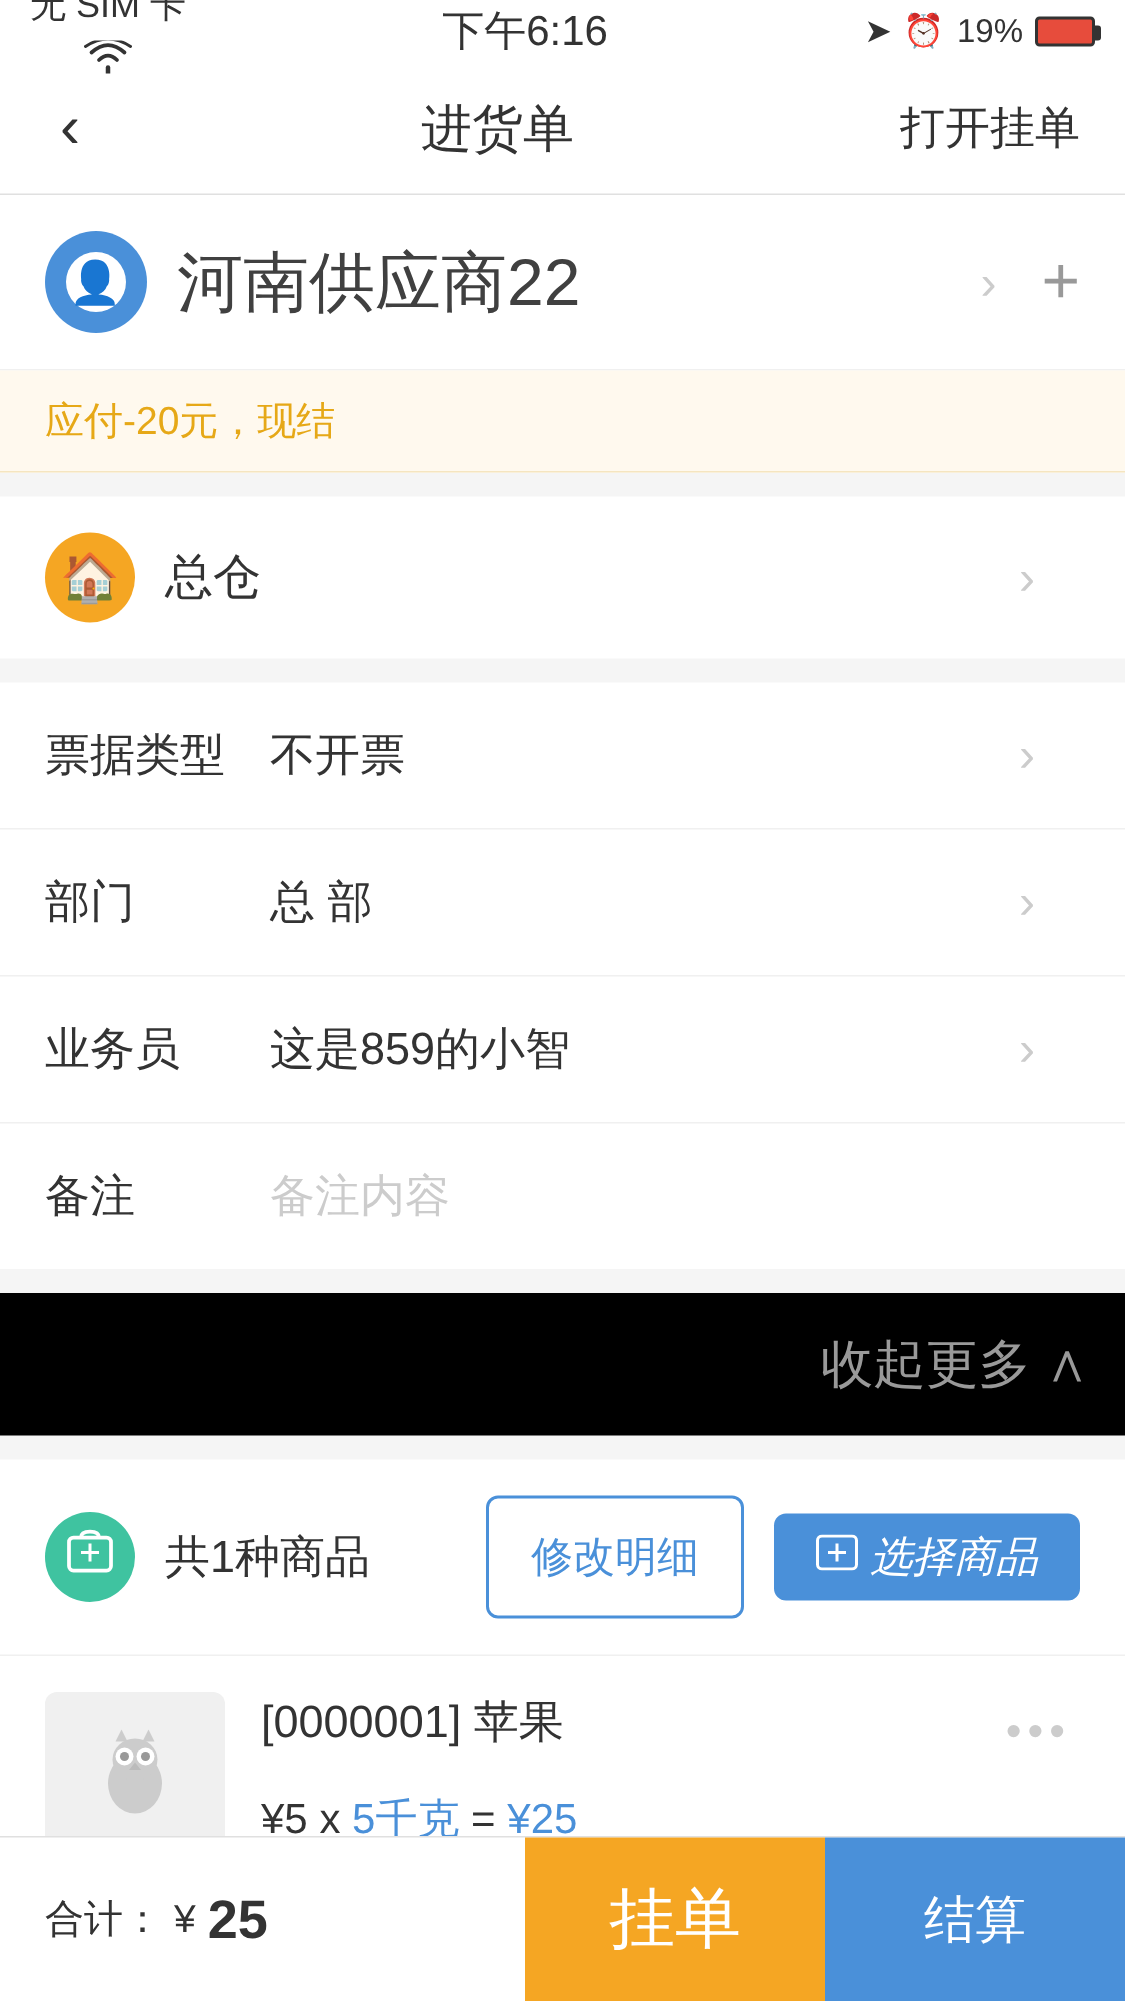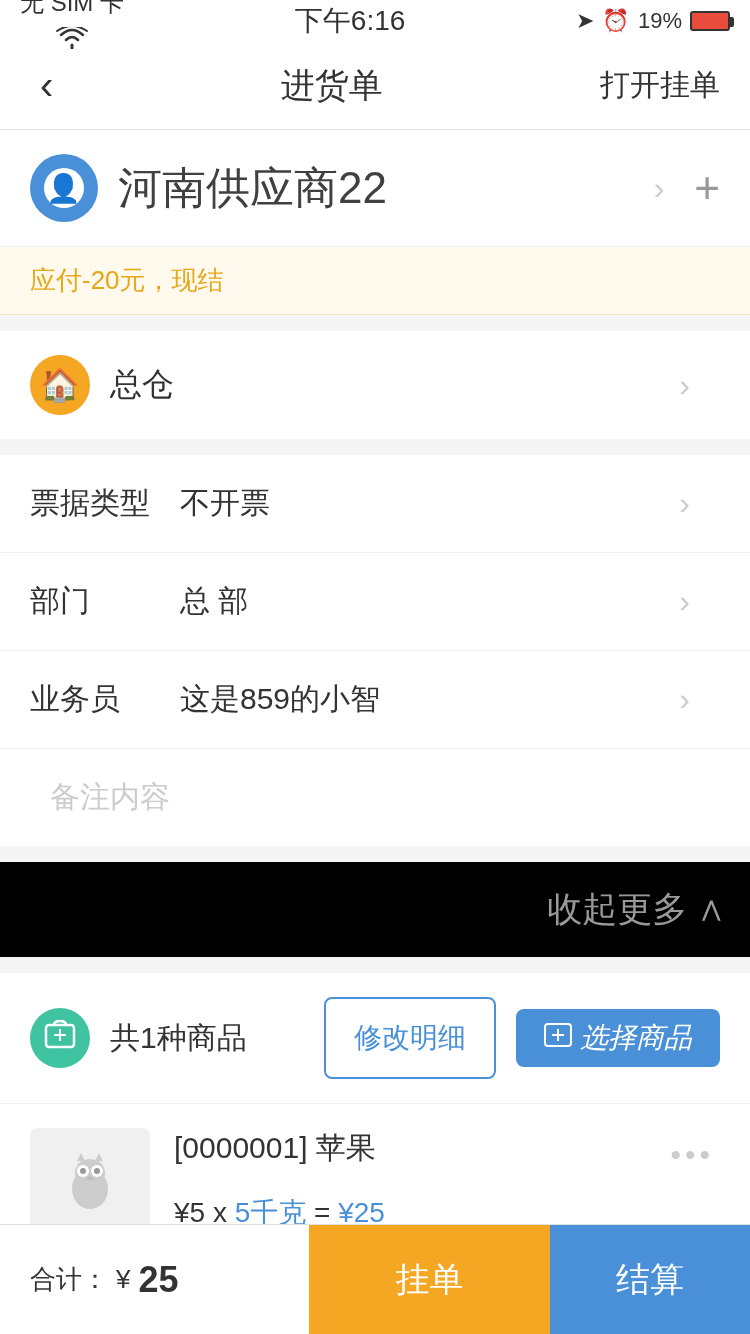--- a/index.html
+++ b/index.html
@@ -339,27 +339,27 @@
       font-size: 36px;
       font-weight: 600;
       color: #333;
     }
     .footer-count {
       font-size: 24px;
       color: #999;
       margin-top: 4px;
     }
     .btn-hang {
-      width: 241px;
+      width: 200px;
       height: 110px;
       background: #f5a623;
       display: flex;
       align-items: center;
       justify-content: center;
-      font-size: 34px;
+      font-size: 44px;
       color: #fff;
       cursor: pointer;
       flex-shrink: 0;
     }
     .btn-checkout {
       width: 200px;
       height: 110px;
       background: #4a90d9;
       display: flex;
       align-items: center;
@@ -437,20 +437,21 @@
       <span class="form-label">部门</span>
       <span class="form-value">总 部</span>
       <span class="chevron-right">›</span>
     </div>
     <div class="form-row">
       <span class="form-label">业务员</span>
       <span class="form-value">这是859的小智</span>
       <span class="chevron-right">›</span>
     </div>
     <div class="form-row">
+      <span class="form-label">备注</span>
       <span class="form-value placeholder">备注内容</span>
     </div>
   </div>
 
   <div class="collapse-row">
     <span>收起更多 ∧</span>
   </div>
 
   <div class="products-section">
     <div class="products-header">

